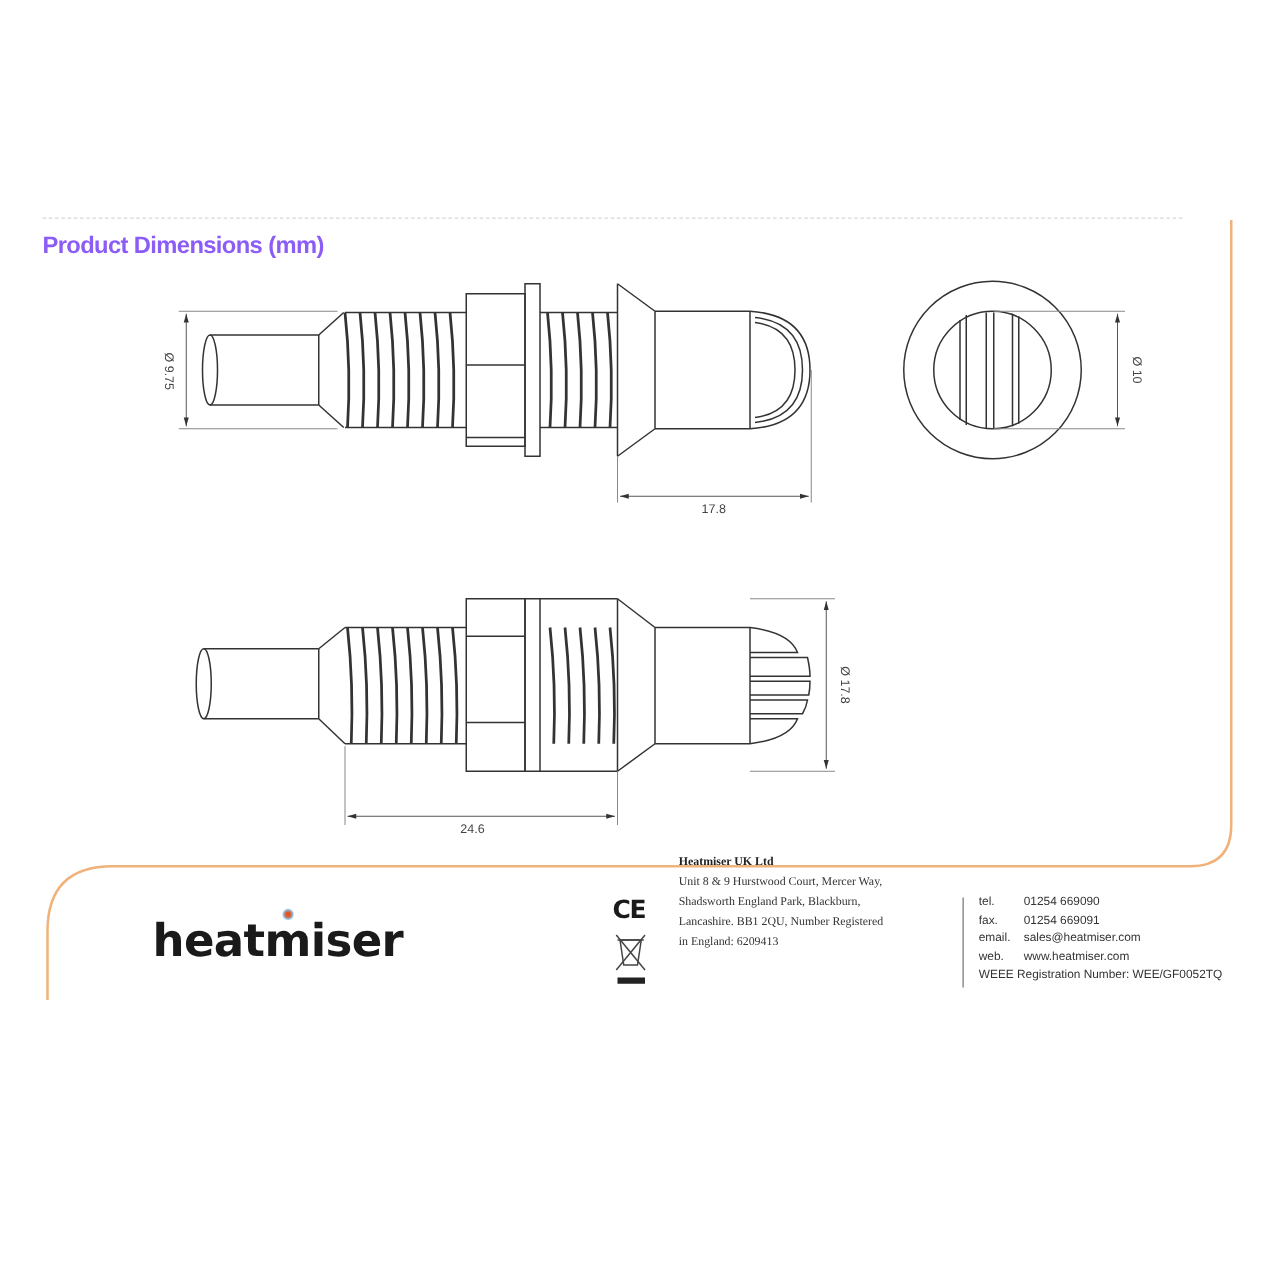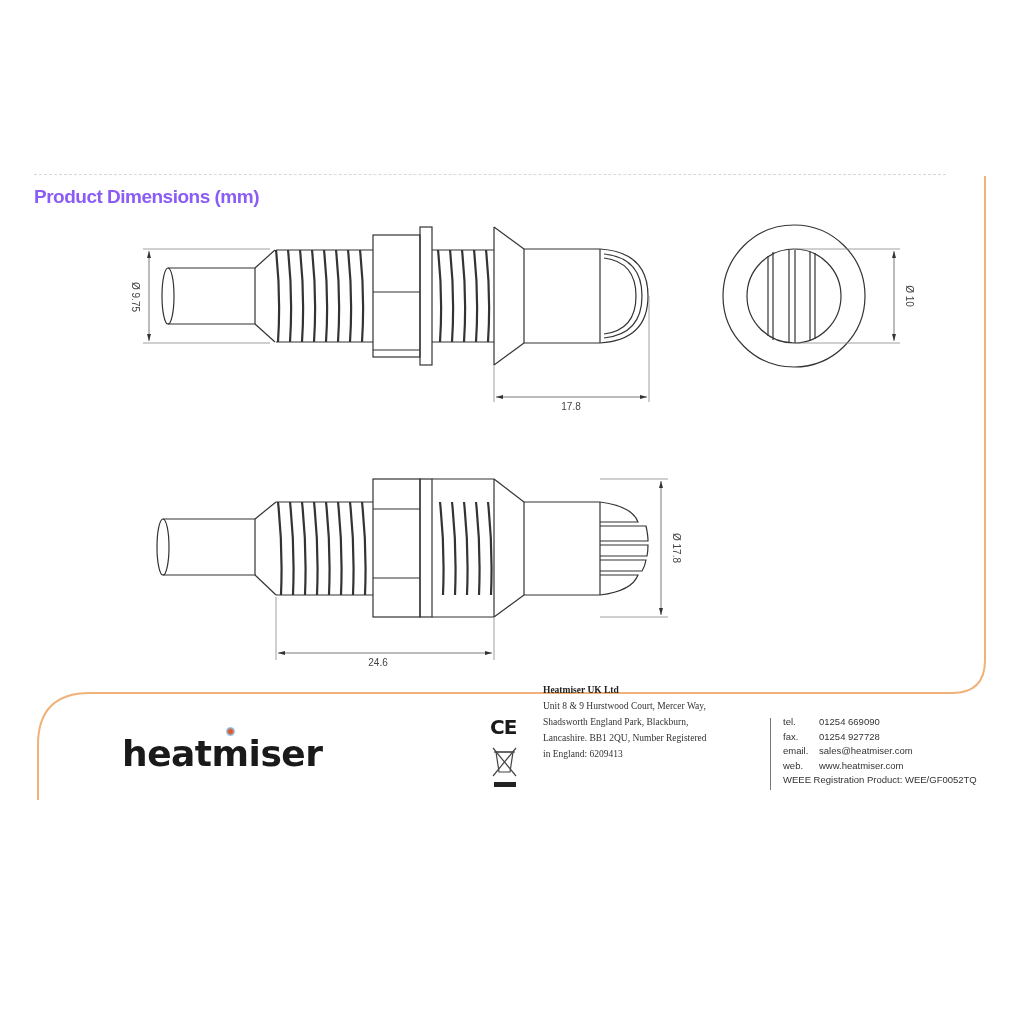--- a/index.html
+++ b/index.html
@@ -195,17 +195,17 @@
   <div>Unit 8 &amp; 9 Hurstwood Court, Mercer Way,</div>
   <div>Shadsworth England Park, Blackburn,</div>
   <div>Lancashire. BB1 2QU, Number Registered</div>
   <div>in England: 6209413</div>
 </div>
 
 <div class="vsep"></div>
 
 <div class="contact">
   <div class="row"><span class="lbl">tel.</span><span>01254 669090</span></div>
-  <div class="row"><span class="lbl">fax.</span><span>01254 927728</span></div>
+  <div class="row"><span class="lbl">fax.</span><span>01254 669091</span></div>
   <div class="row"><span class="lbl">email.</span><span>sales@heatmiser.com</span></div>
   <div class="row"><span class="lbl">web.</span><span>www.heatmiser.com</span></div>
-  <div class="row">WEEE Registration Product: WEE/GF0052TQ</div>
+  <div class="row">WEEE Registration Number: WEE/GF0052TQ</div>
 </div>
 
 </body></html>

